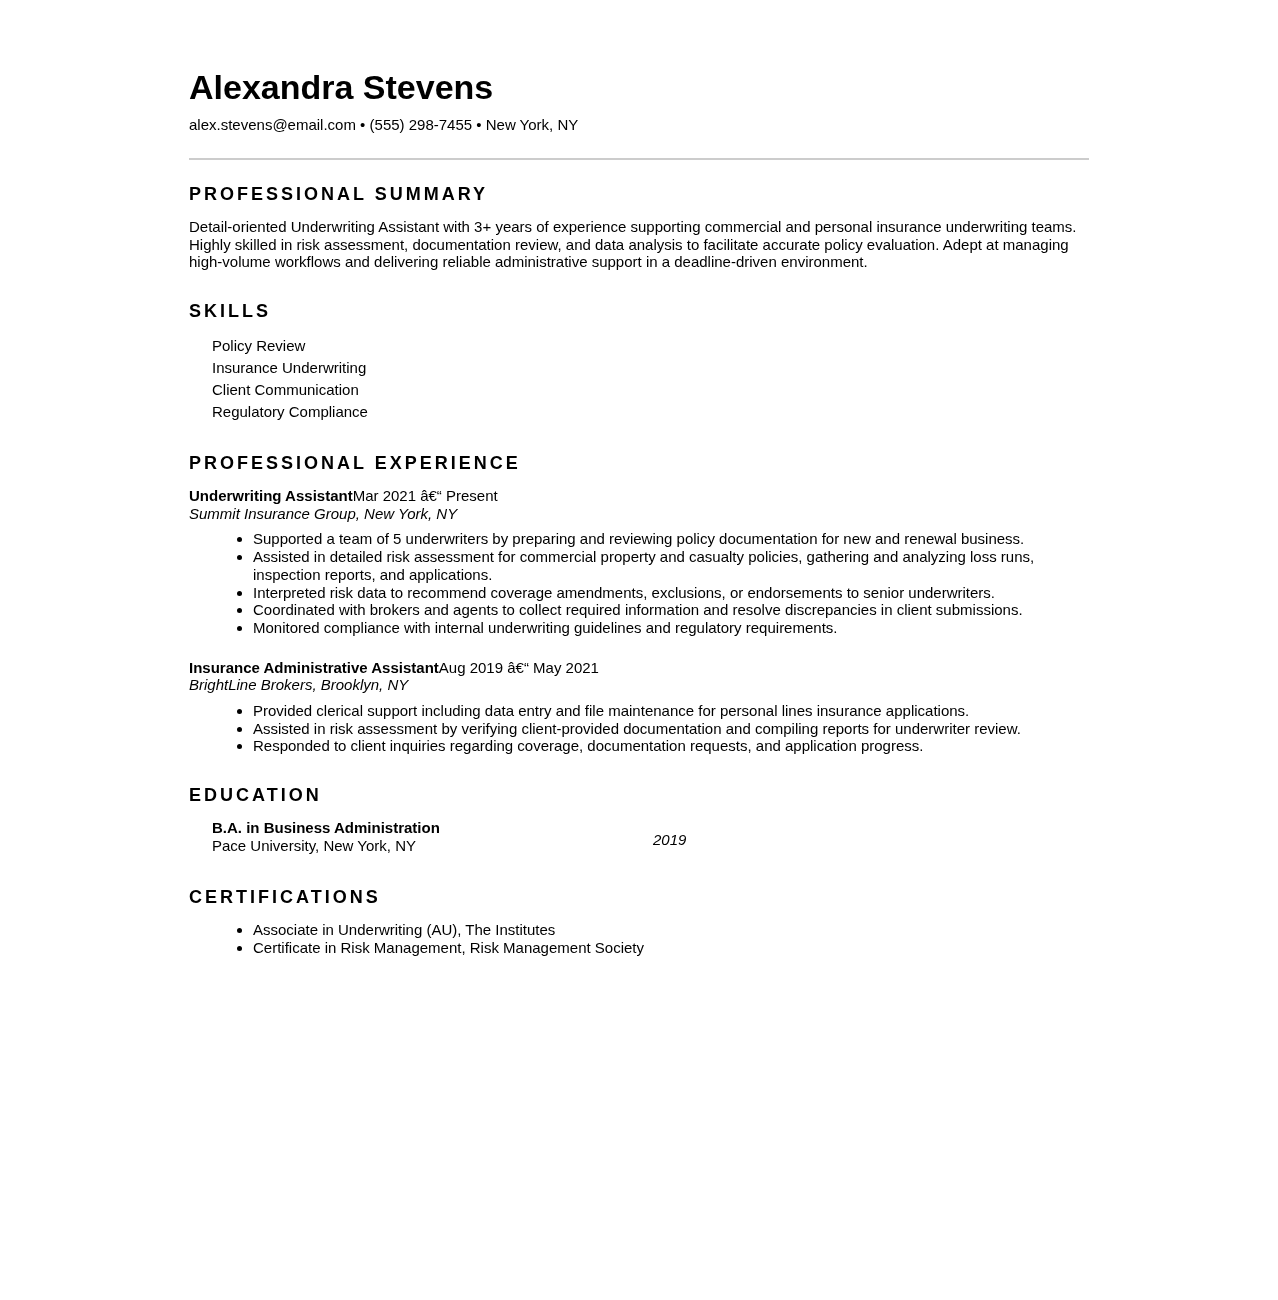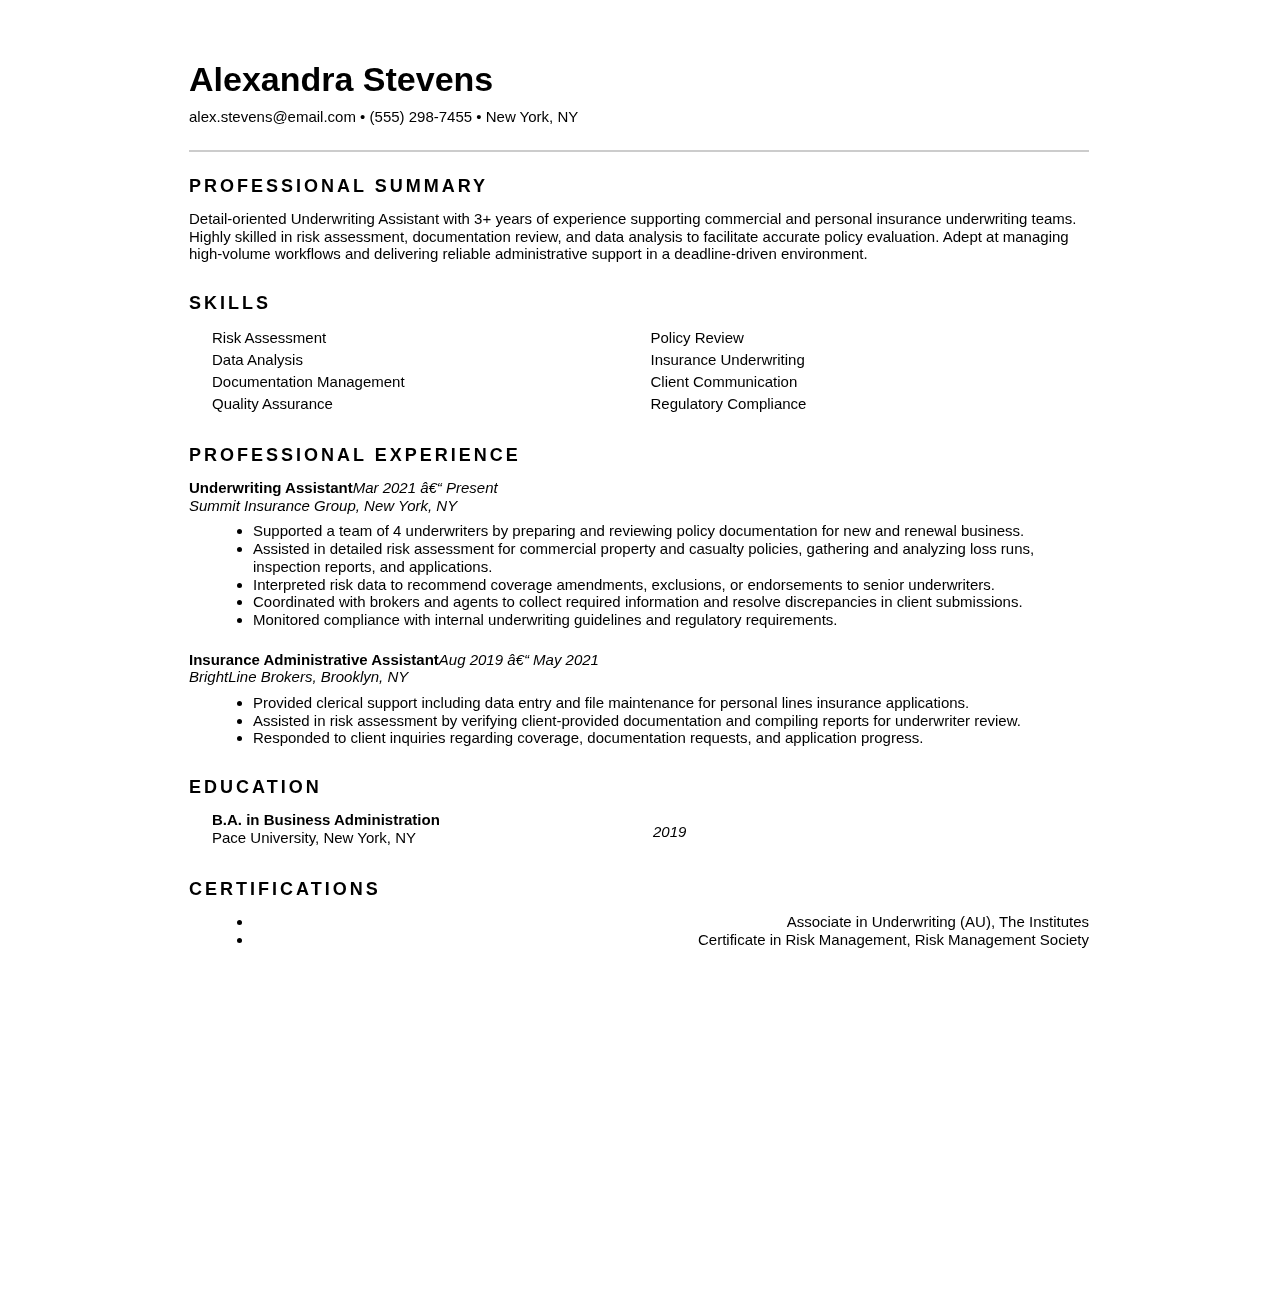--- a/index.html
+++ b/index.html
@@ -9,21 +9,21 @@
     background: #ffffff;
   }
   body {
     width: 1278px;
     min-height: 1300px;
     font-family: "Liberation Sans", sans-serif;
     color: #000000;
   }
   .content {
     width: 900px;
-    margin: 0 auto;
+    margin: 8px auto;
     padding-top: 60px;
     font-size: 15px;
   }
   .name {
     font-size: 34px;
     font-weight: bold;
     line-height: 39px;
     margin: 0;
   }
   .contact-block {
@@ -72,21 +72,20 @@
     margin-top: 22px;
   }
   .job-header {
     display: flex;
     line-height: 1.18;
   }
   .job-title {
     font-weight: bold;
   }
   .job-dates {
-    font-style: italic;
   }
   .job-company {
     font-style: italic;
     line-height: 1.18;
   }
   ul.bullets {
     margin: 8px 0 0 0;
     padding-left: 64px;
     line-height: 1.18;
   }
@@ -123,45 +122,39 @@
 
   <div>
     <div class="section-heading first">PROFESSIONAL SUMMARY</div>
     <p class="summary-text">Detail-oriented Underwriting Assistant with 3+ years of experience supporting commercial and personal insurance underwriting teams. Highly skilled in risk assessment, documentation review, and data analysis to facilitate accurate policy evaluation. Adept at managing high-volume workflows and delivering reliable administrative support in a deadline-driven environment.</p>
   </div>
 
   <div>
     <div class="section-heading">SKILLS</div>
     <div class="skills-columns">
       <div class="skills-col">
-        <div class="skill-item">Risk Assessment</div>
-        <div class="skill-item">Data Analysis</div>
-        <div class="skill-item">Documentation Management</div>
-        <div class="skill-item">Quality Assurance</div>
-      </div>
-      <div class="skills-col">
         <div class="skill-item">Policy Review</div>
         <div class="skill-item">Insurance Underwriting</div>
         <div class="skill-item">Client Communication</div>
         <div class="skill-item">Regulatory Compliance</div>
       </div>
     </div>
   </div>
 
   <div>
     <div class="section-heading">PROFESSIONAL EXPERIENCE</div>
 
     <div class="job">
       <div class="job-header">
         <span class="job-title">Underwriting Assistant</span>
         <span class="job-dates">Mar 2021 â€“ Present</span>
       </div>
       <div class="job-company">Summit Insurance Group, New York, NY</div>
       <ul class="bullets">
-        <li>Supported a team of 4 underwriters by preparing and reviewing policy documentation for new and renewal business.</li>
+        <li>Supported a team of 5 underwriters by preparing and reviewing policy documentation for new and renewal business.</li>
         <li>Assisted in detailed risk assessment for commercial property and casualty policies, gathering and analyzing loss runs, inspection reports, and applications.</li>
         <li>Interpreted risk data to recommend coverage amendments, exclusions, or endorsements to senior underwriters.</li>
         <li>Coordinated with brokers and agents to collect required information and resolve discrepancies in client submissions.</li>
         <li>Monitored compliance with internal underwriting guidelines and regulatory requirements.</li>
       </ul>
     </div>
 
     <div class="job">
       <div class="job-header">
         <span class="job-title">Insurance Administrative Assistant</span>
@@ -180,19 +173,19 @@
     <div class="section-heading">EDUCATION</div>
     <div class="edu-entry">
       <div class="edu-degree">B.A. in Business Administration</div>
       <div class="edu-school">Pace University, New York, NY</div>
       <span class="edu-year">2019</span>
     </div>
   </div>
 
   <div>
     <div class="section-heading certs">CERTIFICATIONS</div>
-    <ul class="bullets" style="margin-top: 12px; text-align: right;">
+    <ul class="bullets" style="margin-top: 12px;">
       <li>Associate in Underwriting (AU), The Institutes</li>
       <li>Certificate in Risk Management, Risk Management Society</li>
     </ul>
   </div>
 
 </div>
 
 </body></html>

